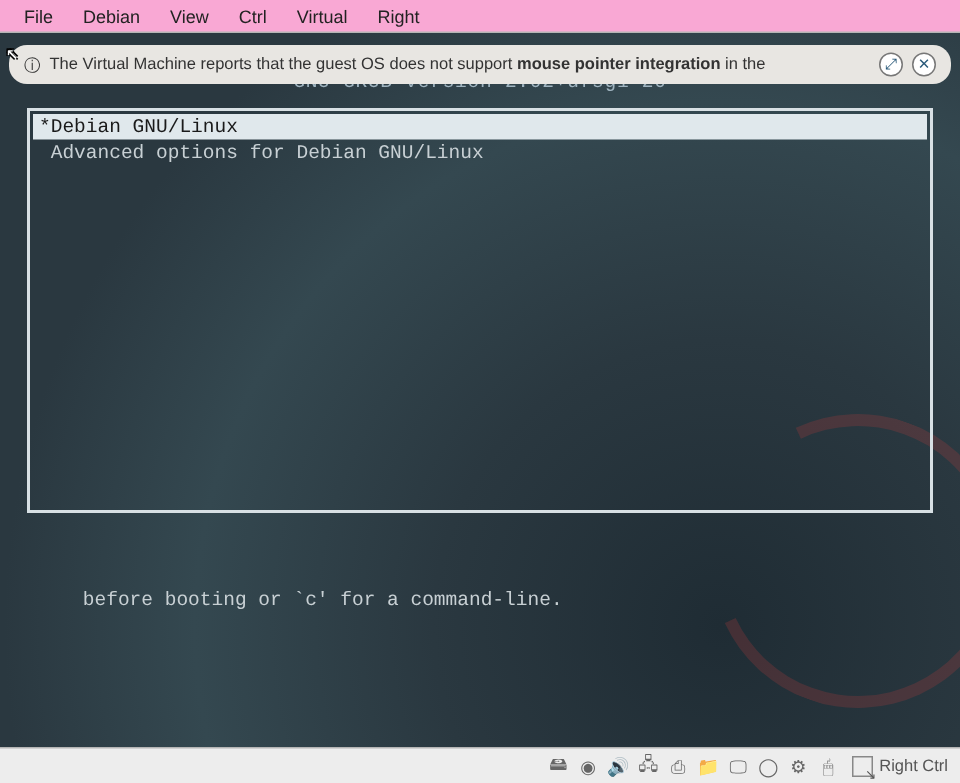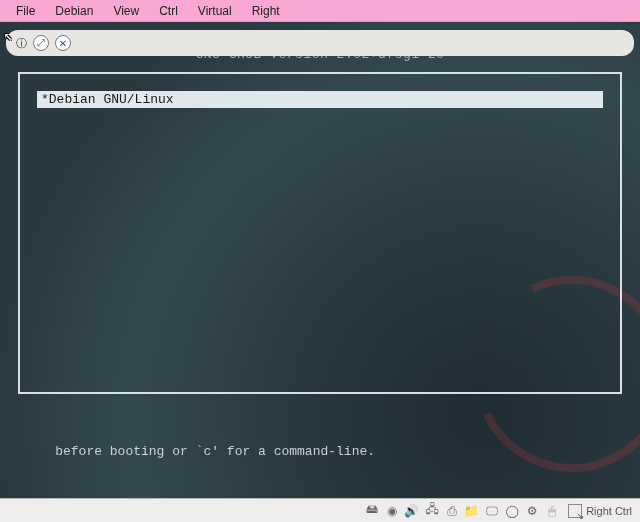--- a/index.html
+++ b/index.html
@@ -87,22 +87,22 @@
   }
   .grub-title {
     text-align: center;
     margin-top: -10px;
     color: #9fb4c0;
     letter-spacing: .5px;
   }
   .grub-box {
     margin: 8px 18px 0 18px;
     border: 2px solid #d8e0e4;
-    height: 322px;
-    padding: 17px;
+    height: 270px;
+    padding: 2px;
   }
   .entry {
     padding: 0 4px;
     white-space: pre;
   }
   .entry.selected {
     background: #e0e8ec;
     color: #1a1a1a;
   }
   .hints {
@@ -158,28 +158,32 @@
   <div class="item">View</div>
   <div class="item">Ctrl</div>
   <div class="item">Virtual</div>
   <div class="item">Right</div>
 </div>
 
 <span class="cursor">↖</span>
 
 <div class="notif">
   <span>ⓘ</span>
+  <span class="msg">
+    <span>The Virtual Machine reports that the guest OS does not support </span><b>mouse pointer integration</b><span> in the</span>
+  </span>
   <div class="icon-btn">⤢</div>
   <div class="icon-btn">✕</div>
 </div>
 
 <div class="grub">
   <div class="grub-title">GNU GRUB  version 2.02+dfsg1-20</div>
   <div class="grub-box">
     <div class="entry selected">*Debian GNU/Linux</div>
+    <div class="entry"> Advanced options for Debian GNU/Linux</div>
   </div>
   <div class="hints">
     <div>    before booting or `c' for a command-line.</div>
     
   </div>
 </div>
 
 <div class="statusbar">
   <div class="spacer"></div>
   <div class="tray-icon">🖴</div>

